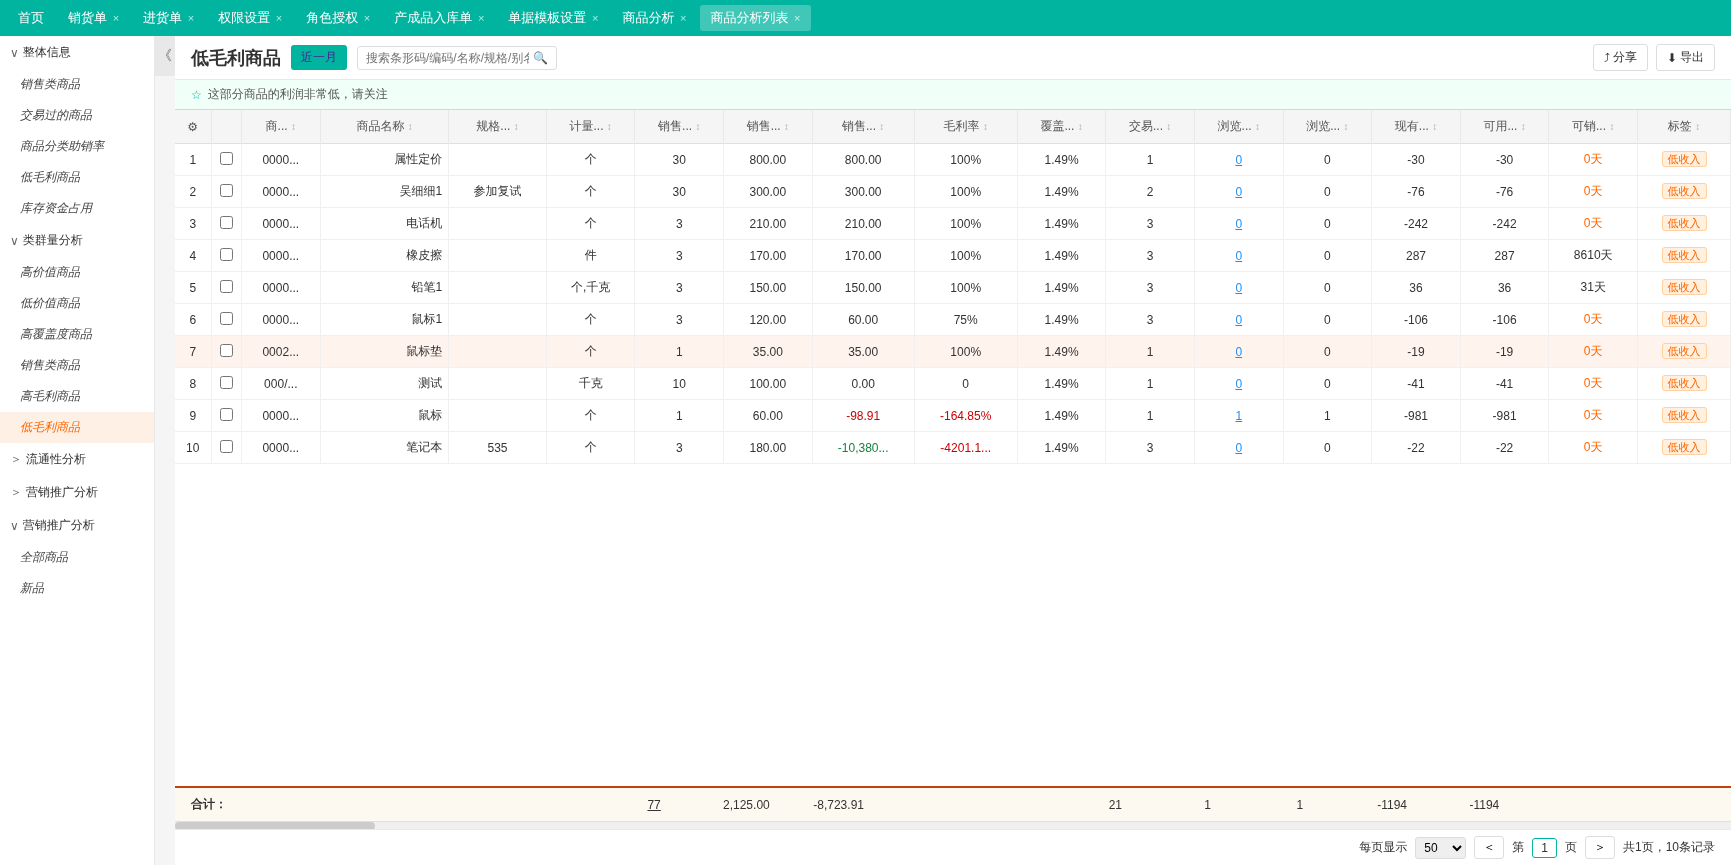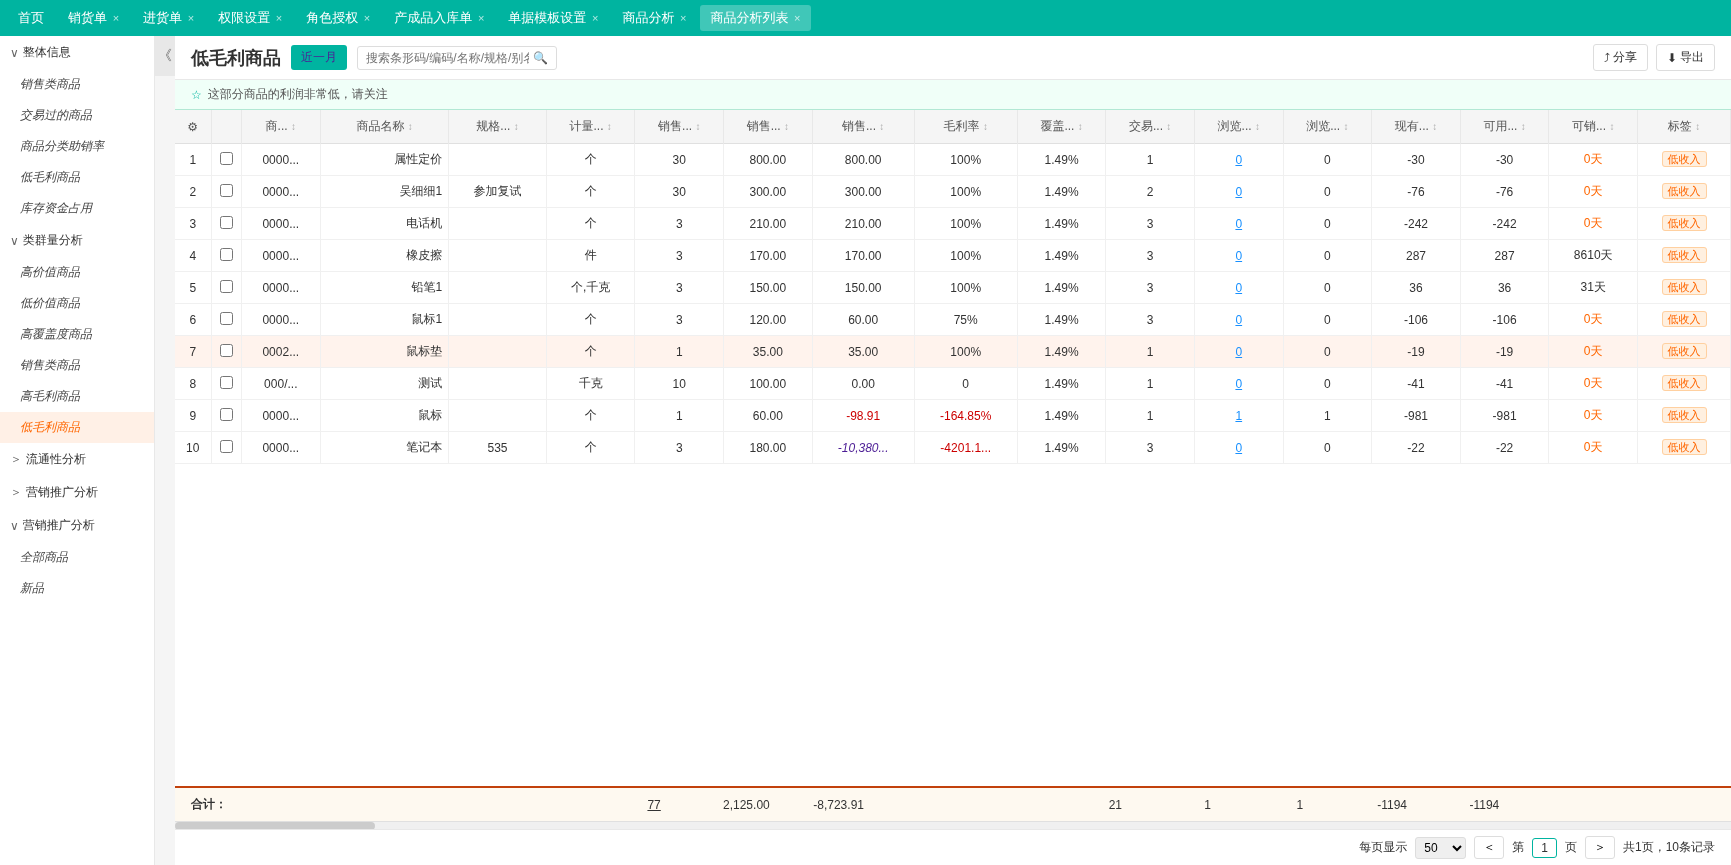--- a/index.html
+++ b/index.html
@@ -557,21 +557,21 @@
     </tr>
             <tr>
       <td>10</td>
       <td><input type="checkbox" style=""></td>
       <td>0000...</td>
       <td class="text-left">笔记本</td>
       <td>535</td>
       <td>个</td>
       <td>3</td>
       <td>180.00</td>
-      <td style="color:#4c1d95;font-style:italic;">-10,380...</td>
+      <td style="color:#15803d;">-10,380...</td>
       <td style="color:#cc0000;">-4201.1...</td>
       <td>1.49%</td>
       <td>3</td>
       <td><span class="underline">0</span></td>
       <td>0</td>
       <td>-22</td>
       <td>-22</td>
       <td style="color:#ff6600;">0天</td>
       <td><span class="tag-low-income">低收入</span></td>
     </tr>

